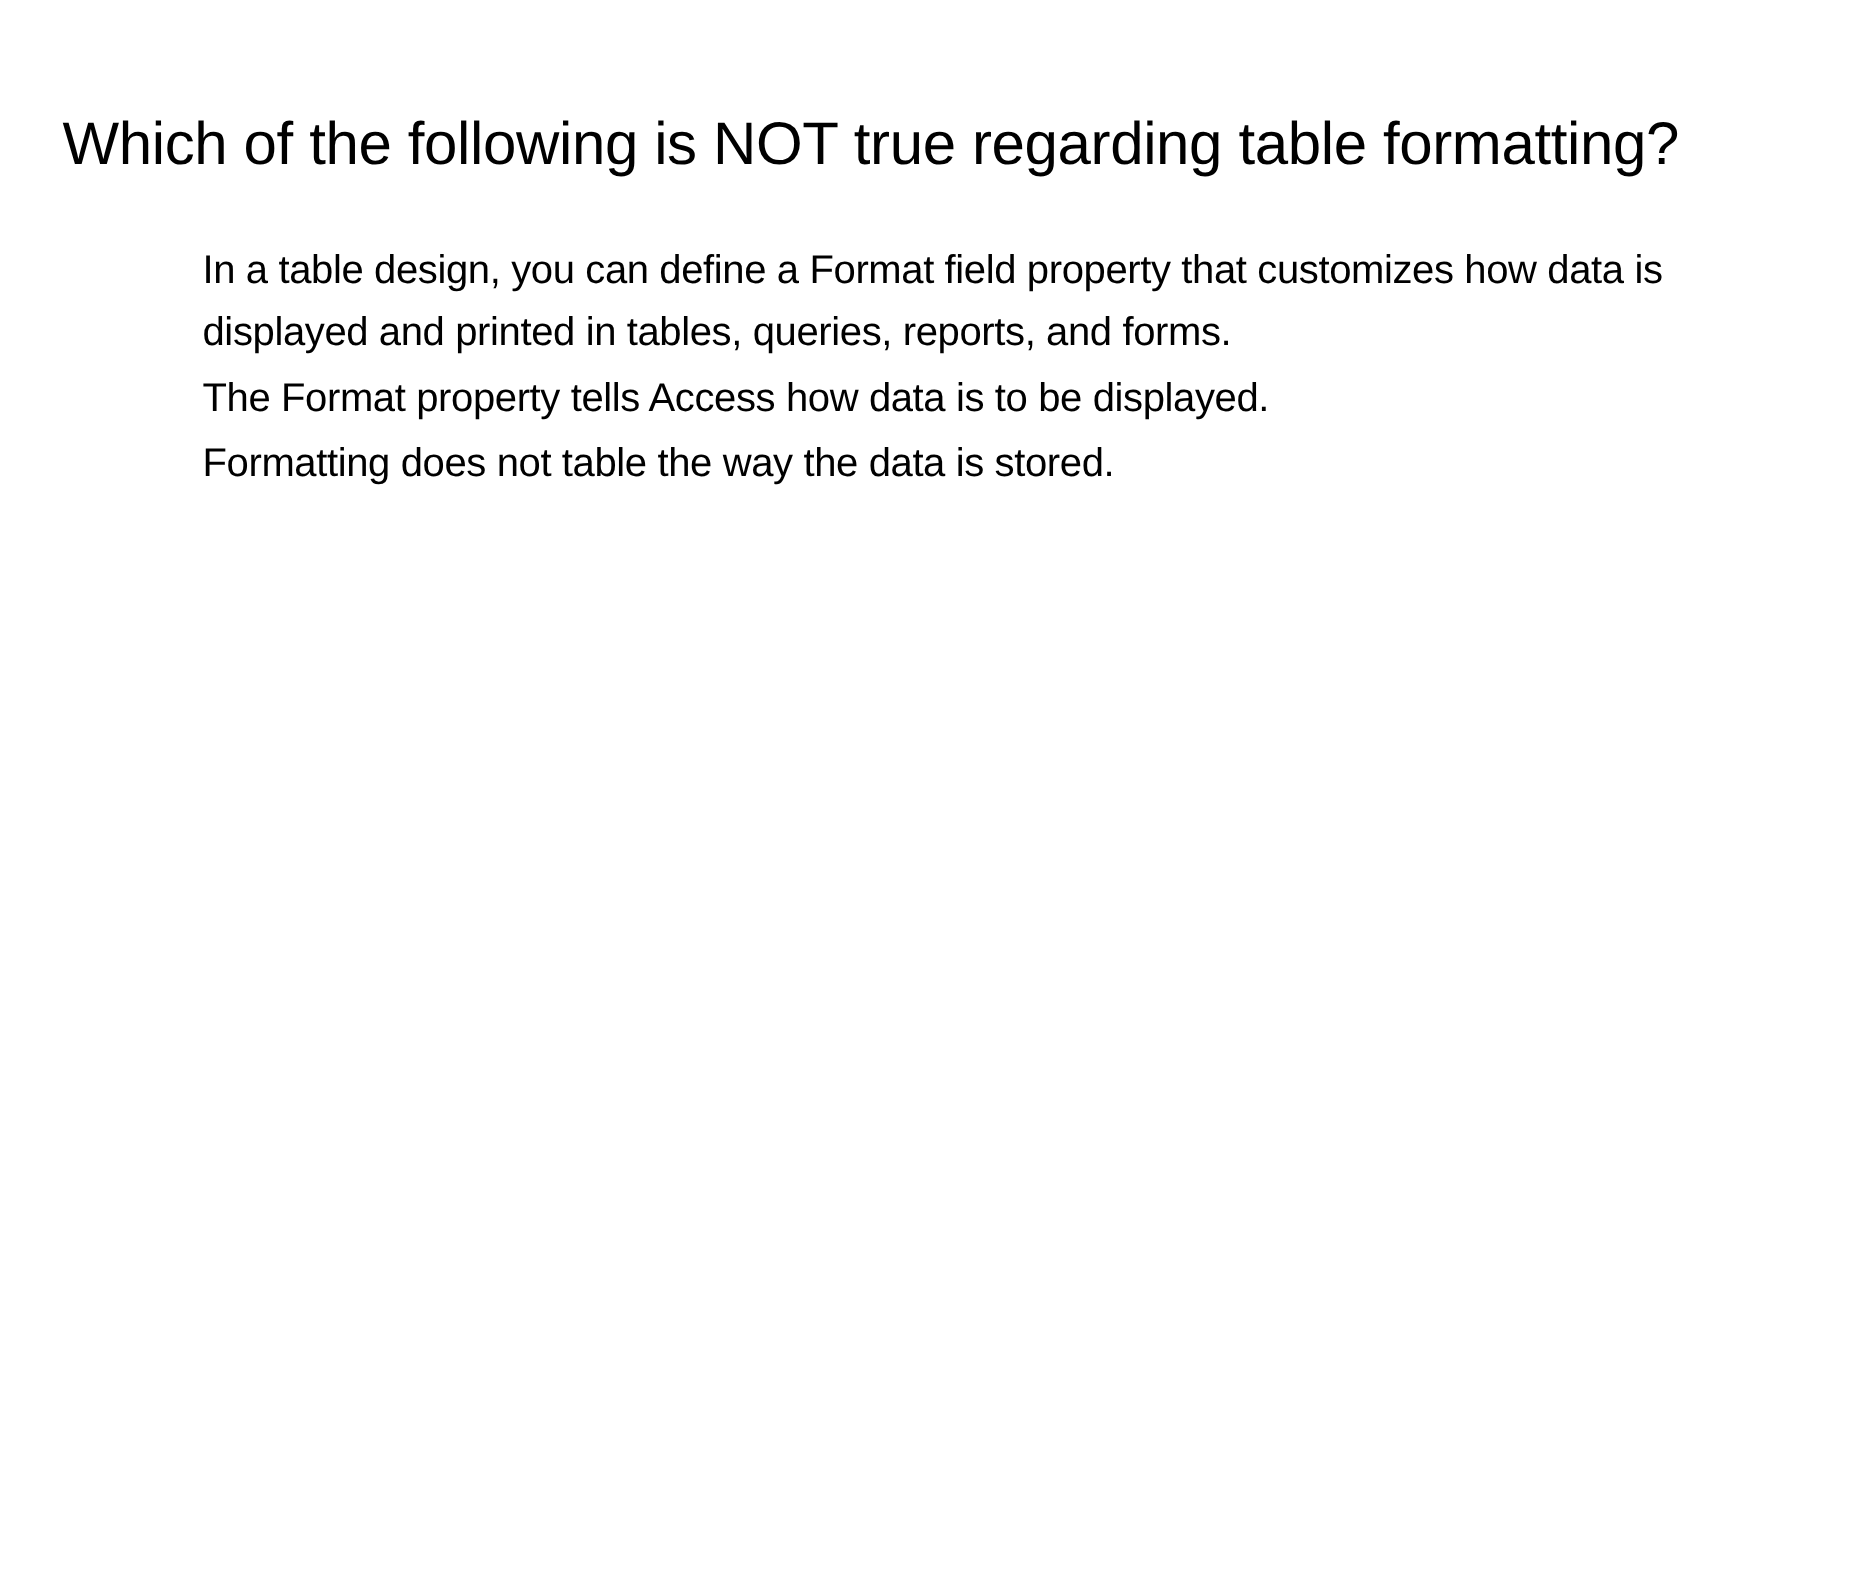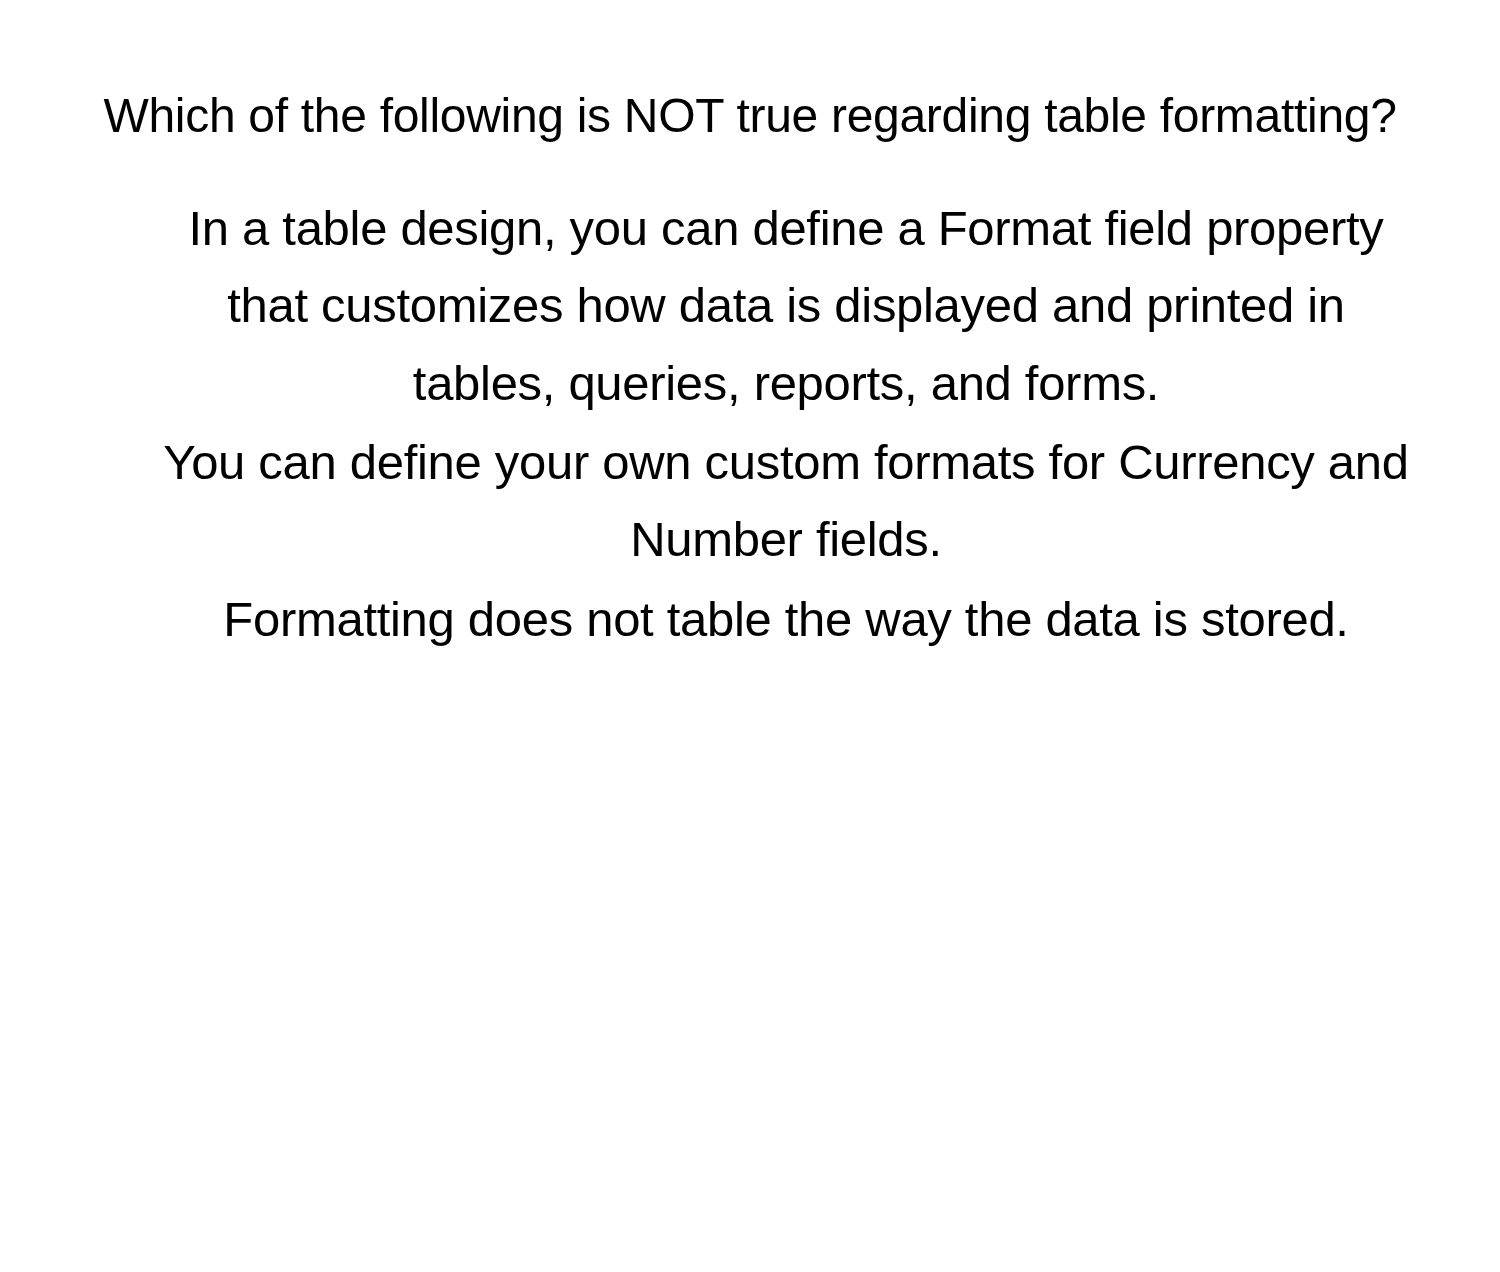--- a/index.html
+++ b/index.html
@@ -1,19 +1,18 @@
 <!DOCTYPE html>
 <html><head>
   <meta charset="utf-8">
   <style>
     * {
       margin: 0;
       padding: 0;
       box-sizing: border-box;
-      text-align: center;
     }
     body {
       width: 1500px;
       height: 1272px;
       background: #ffffff;
       font-family: -apple-system, BlinkMacSystemFont, "Segoe UI", Helvetica, Arial, sans-serif;
       color: #000000;
       padding: 78px 50px 50px 50px;
     }
     .question-text {
@@ -21,29 +20,29 @@
       line-height: 1.58;
       letter-spacing: -0.3px;
       font-weight: 400;
     }
     .answer-list {
       margin-top: 36px;
       padding-left: 112px;
       padding-right: 40px;
     }
     .answer-option {
-      font-size: 49px;
+      font-size: 32px;
       line-height: 1.58;
       letter-spacing: -0.3px;
       font-weight: 400;
       margin-bottom: 2px;
     }
   </style>
 </head>
 <body>
 
 <div class="question-text">Which of the following is NOT true regarding table formatting?</div>
 
 <div class="answer-list">
   <div class="answer-option">In a table design, you can define a Format field property that customizes how data is displayed and printed in tables, queries, reports, and forms.</div>
-  <div class="answer-option">You can define your own custom formats for Currency and Number fields.</div>
+  <div class="answer-option">The Format property tells Access how data is to be displayed.</div>
   <div class="answer-option">Formatting does not table the way the data is stored.</div>
 </div>
 
 </body></html>

